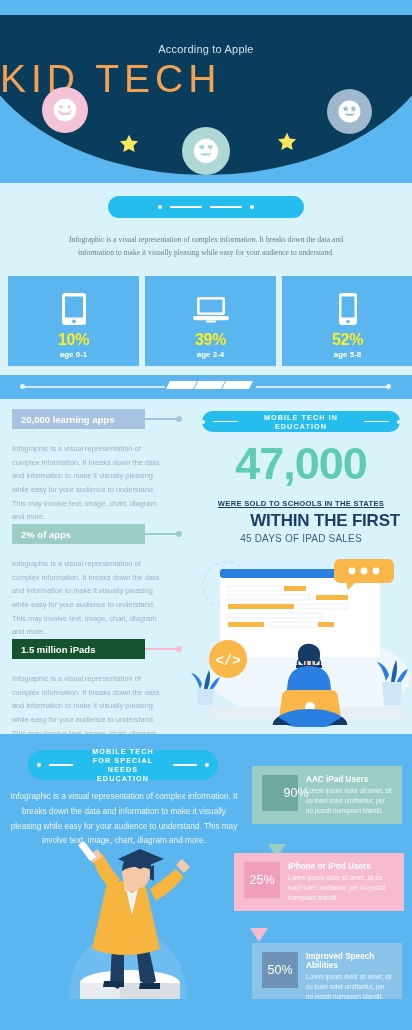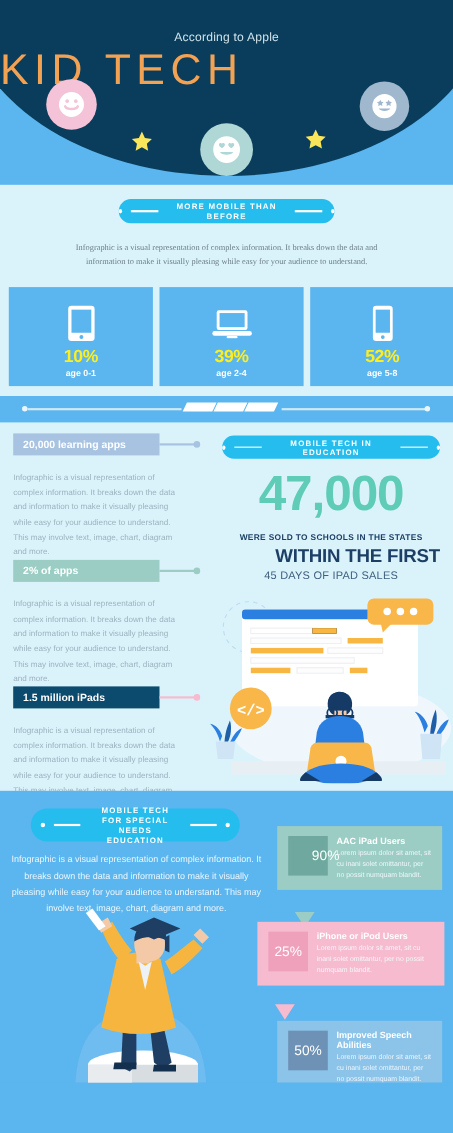--- a/index.html
+++ b/index.html
@@ -2,21 +2,21 @@
 <html><head>
 <meta charset="utf-8">
 <style>
   * { box-sizing: border-box; margin: 0; padding: 0; }
   html, body {
     width: 412px; height: 1030px;
     font-family: "Liberation Sans", sans-serif;
     overflow: hidden;
     background: #5BB5EE;
   }
-  .page { position: relative; width: 412px; height: 984px; overflow: hidden; }
+  .page { position: relative; width: 412px; height: 984px; overflow: hidden; margin-top: 15px; }
 
   
   .hero {
     position: absolute; top: 0; left: 0; width: 412px; height: 168px;
     background: #5BB5EE; overflow: hidden;
   }
   .hero-dome {
     position: absolute; left: -32px; top: -120px;
     width: 476px; height: 280px;
     background: #093D5B;
@@ -98,21 +98,21 @@
     position: absolute; left: 12px; width: 152px;
     font-size: 7.4px; line-height: 1.85; color: #9BB3BF;
   }
   .edu-pill { position: absolute; left: 202px; top: 12px; width: 198px; height: 21px; text-align: center; }
   .bignum {
     position: absolute; left: 202px; top: 42px; width: 198px; text-align: center;
     font-size: 45px; font-weight: bold; color: #5ECCB6; letter-spacing: -1px; line-height: 1;
   }
   .sold {
     position: absolute; left: 202px; top: 100px; width: 198px; text-align: center;
-    font-size: 7.6px; font-weight: bold; color: #1D3F66; letter-spacing: .3px;
+    font-size: 7.6px; font-weight: bold; color: #1D3F66; letter-spacing: .3px; text-decoration: underline;
   }
   .within {
     position: absolute; left: 202px; top: 112px; width: 198px; text-align: right;
     font-size: 17px; font-weight: bold; color: #1D3F66; letter-spacing: -.2px;
   }
   .days {
     position: absolute; left: 202px; top: 134px; width: 198px; text-align: center;
     font-size: 10px; color: #3E5F7E; letter-spacing: .2px;
   }
   .illus { position: absolute; left: 190px; top: 158px; width: 222px; height: 170px; }
@@ -187,21 +187,20 @@
         <path d="M20.5 9l1.1 2.3 2.5.3-1.8 1.8.5 2.5-2.3-1.2-2.3 1.2.5-2.5-1.8-1.8 2.5-.3z" fill="#9FB8CE"></path>
         <path d="M9.8 18.6c2 3.4 10.6 3.4 12.6 0z" fill="#9FB8CE"></path>
       </svg>
     </div>
   </div>
 
   <div class="sec2">
     <div class="pill sec2-pill">
       <span class="dot"></span>
       <span class="bar"></span>
-      <span class="pill-label">MORE MOBILE THAN BEFORE</span>
       <span class="bar"></span>
       <span class="dot"></span>
     </div>
 
     <div class="sec2-desc">Infographic is a visual representation of complex information.  It breaks down the data and information to make it visually pleasing while easy for your audience to understand.</div>
 
     <div class="cards">
       <div class="card">
         <div class="devicewrap">
           <svg width="26" height="34" viewBox="0 0 26 34">
@@ -261,21 +260,21 @@
     <div class="lbl-body" style="top:43px;">Infographic is a visual representation of complex information.  It breaks down the data and information to make it visually pleasing while easy for your audience to understand.  This may involve text, image, chart, diagram and more.</div>
 
     <div class="lbl-row" style="top:125px;">
       <div class="lbl-tag" style="background:#9BCDC4;">2% of apps</div>
       <div class="lbl-line" style="background:#9BCDC4;"></div>
       <div class="lbl-dot" style="background:#9BCDC4;"></div>
     </div>
     <div class="lbl-body" style="top:158px;">Infographic is a visual representation of complex information.  It breaks down the data and information to make it visually pleasing while easy for your audience to understand.  This may involve text, image, chart, diagram and more.</div>
 
     <div class="lbl-row" style="top:240px;">
-      <div class="lbl-tag" style="background:#0c4a6e;">1.5 million iPads</div>
+      <div class="lbl-tag" style="background:#14532d;">1.5 million iPads</div>
       <div class="lbl-line" style="background:#F6BBCE;"></div>
       <div class="lbl-dot" style="background:#F6BBCE;"></div>
     </div>
     <div class="lbl-body" style="top:273px;">Infographic is a visual representation of complex information.  It breaks down the data and information to make it visually pleasing while easy for your audience to understand.  This may involve text, image, chart, diagram and more.</div>
 
     <div class="pill edu-pill">
       <span class="dot"></span>
       <span class="bar"></span>
       <span class="pill-label">MOBILE TECH IN EDUCATION</span>
       <span class="bar"></span>

